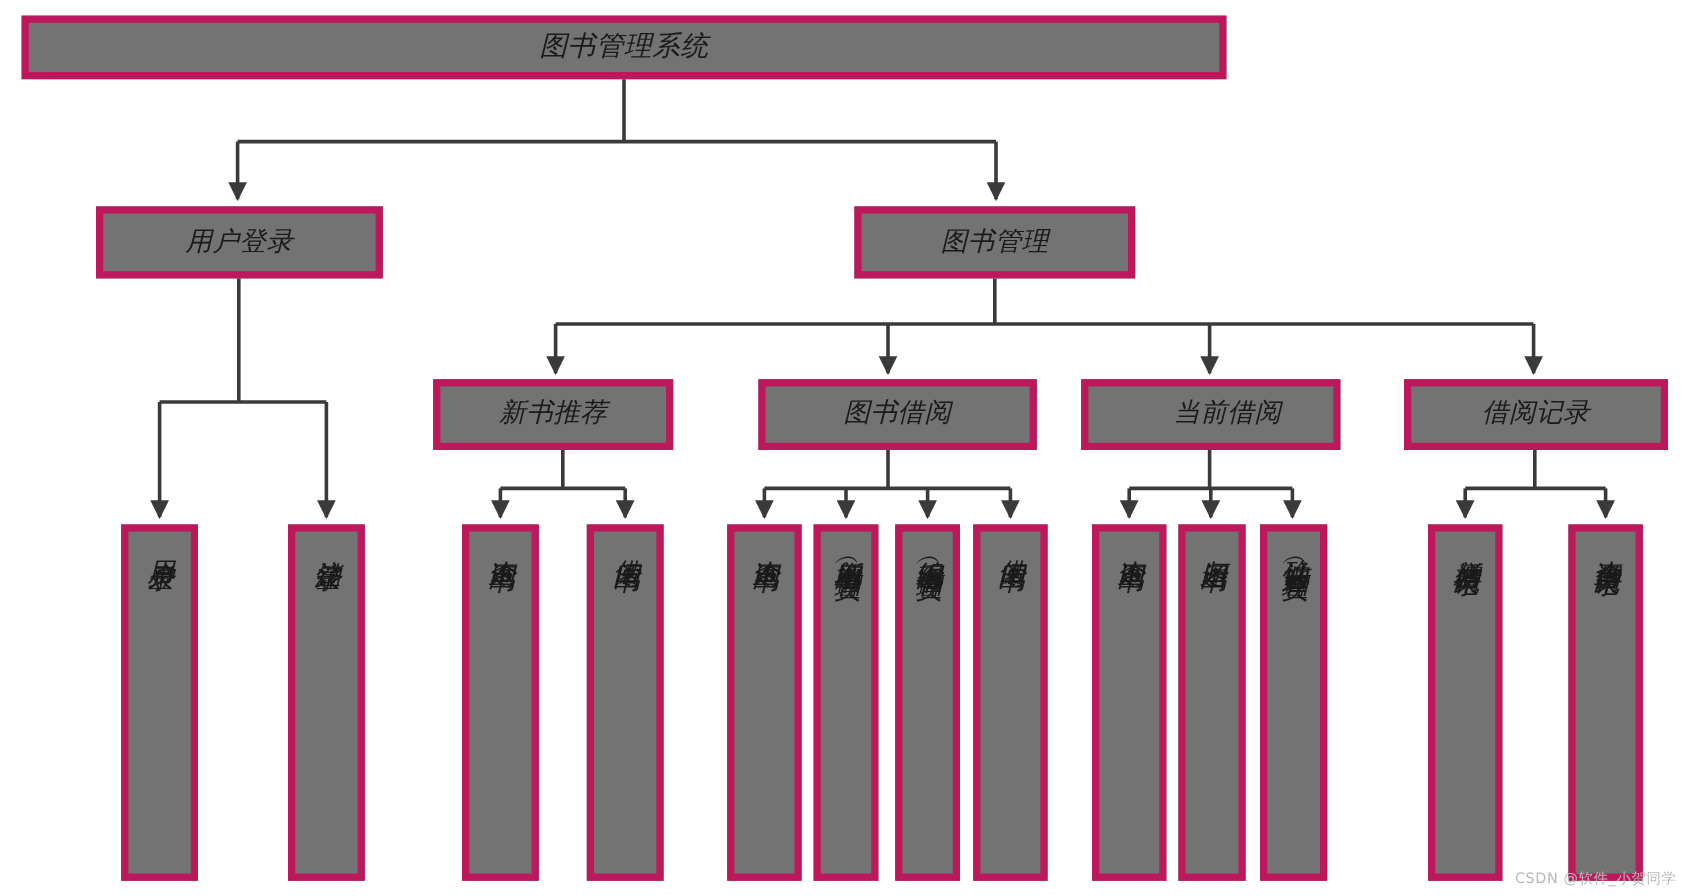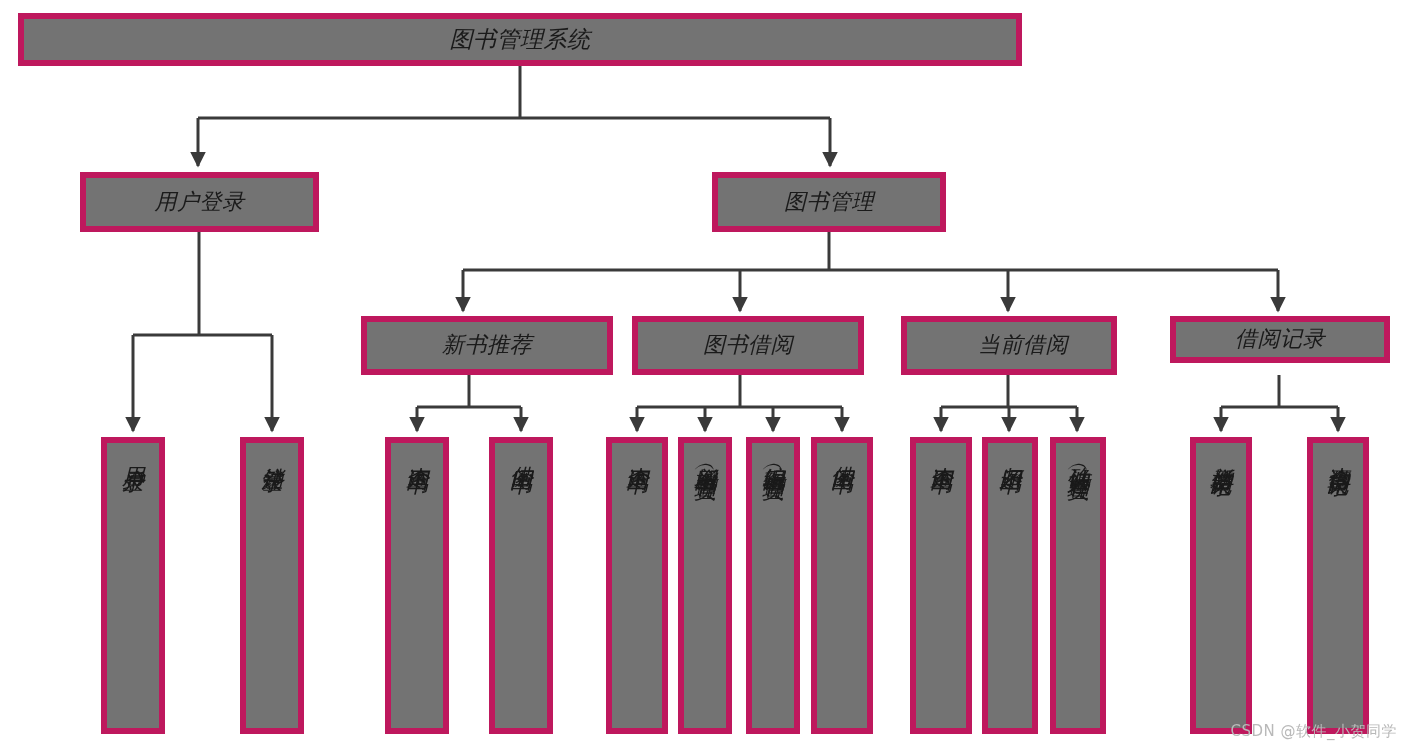--- a/index.html
+++ b/index.html
@@ -58,21 +58,21 @@
     text-orientation: upright;
     font-size: 22px;
     line-height: 1.18;
     letter-spacing: 2px;
     white-space: nowrap;
   }
   #watermark {
     position: absolute;
     right: 8px;
     bottom: 6px;
-    font-size: 15px;
+    font-size: 12px;
     color: #b9b9b9;
     letter-spacing: 0.5px;
     white-space: nowrap;
   }
 </style>
 </head>
 <body>
 
 <div id="canvas">
 
@@ -130,30 +130,30 @@
     <span class="node-label">图书管理系统</span>
   </div>
 
   <div class="node horiz" style="left:80px; top:172px; width:239px; height:60px;">
     <span class="node-label">用户登录</span>
   </div>
   <div class="node horiz" style="left:712px; top:172px; width:234px; height:60px;">
     <span class="node-label">图书管理</span>
   </div>
 
-  <div class="node horiz" style="left:361px; top:316px; width:252px; height:59px;">
+  <div class="node horiz" style="left:361px; top:316px; width:200px; height:59px;">
     <span class="node-label">新书推荐</span>
   </div>
   <div class="node horiz" style="left:632px; top:316px; width:232px; height:59px;">
     <span class="node-label">图书借阅</span>
   </div>
   <div class="node horiz" style="left:901px; top:316px; width:216px; height:59px;padding-left:28px;">
     <span class="node-label">当前借阅</span>
   </div>
-  <div class="node horiz" style="left:1170px; top:316px; width:220px; height:47px;">
+  <div class="node horiz" style="left:1170px; top:316px; width:220px; height:59px;">
     <span class="node-label">借阅记录</span>
   </div>
 
   <div class="node vert" style="left:101px; top:437px; width:64px; height:297px;">
     <span class="node-label">用户登录</span>
   </div>
   <div class="node vert" style="left:240px; top:437px; width:64px; height:297px;">
     <span class="node-label">注销登录</span>
   </div>
 

